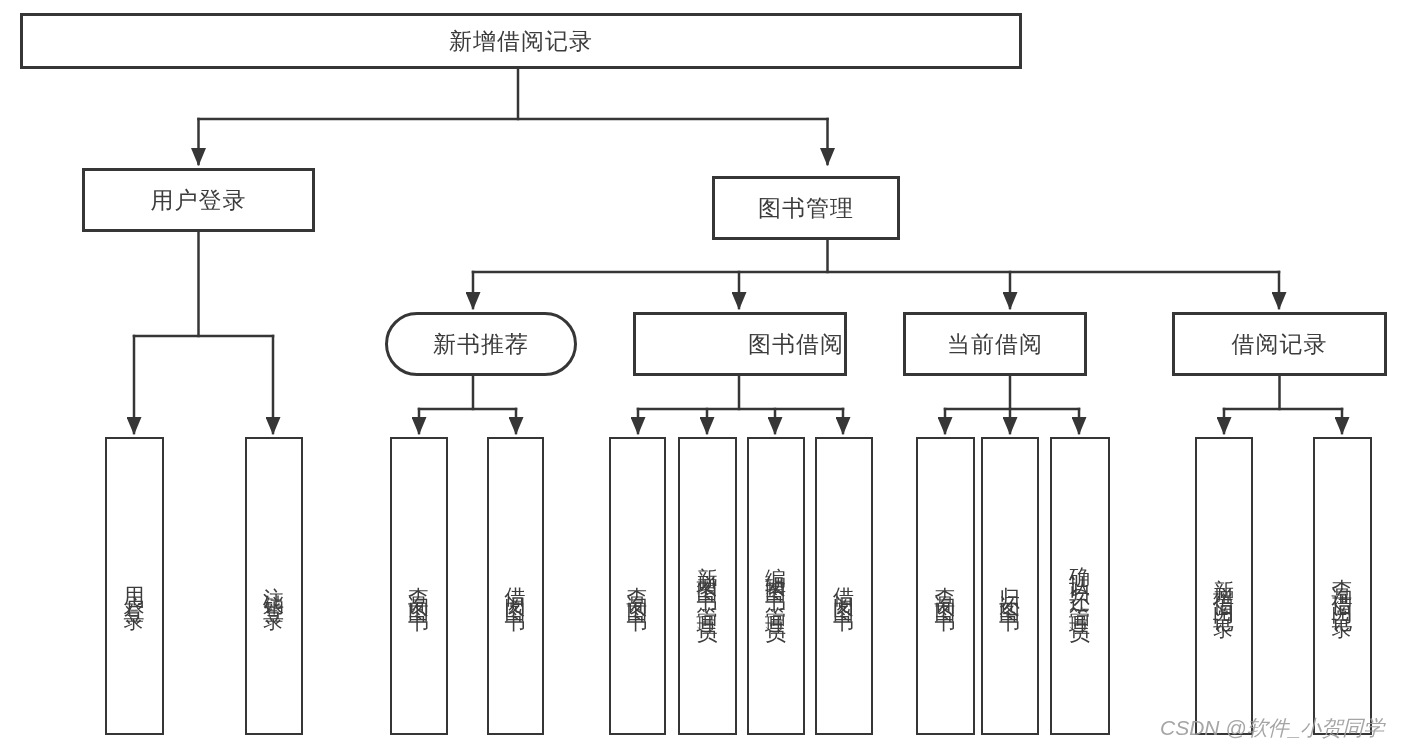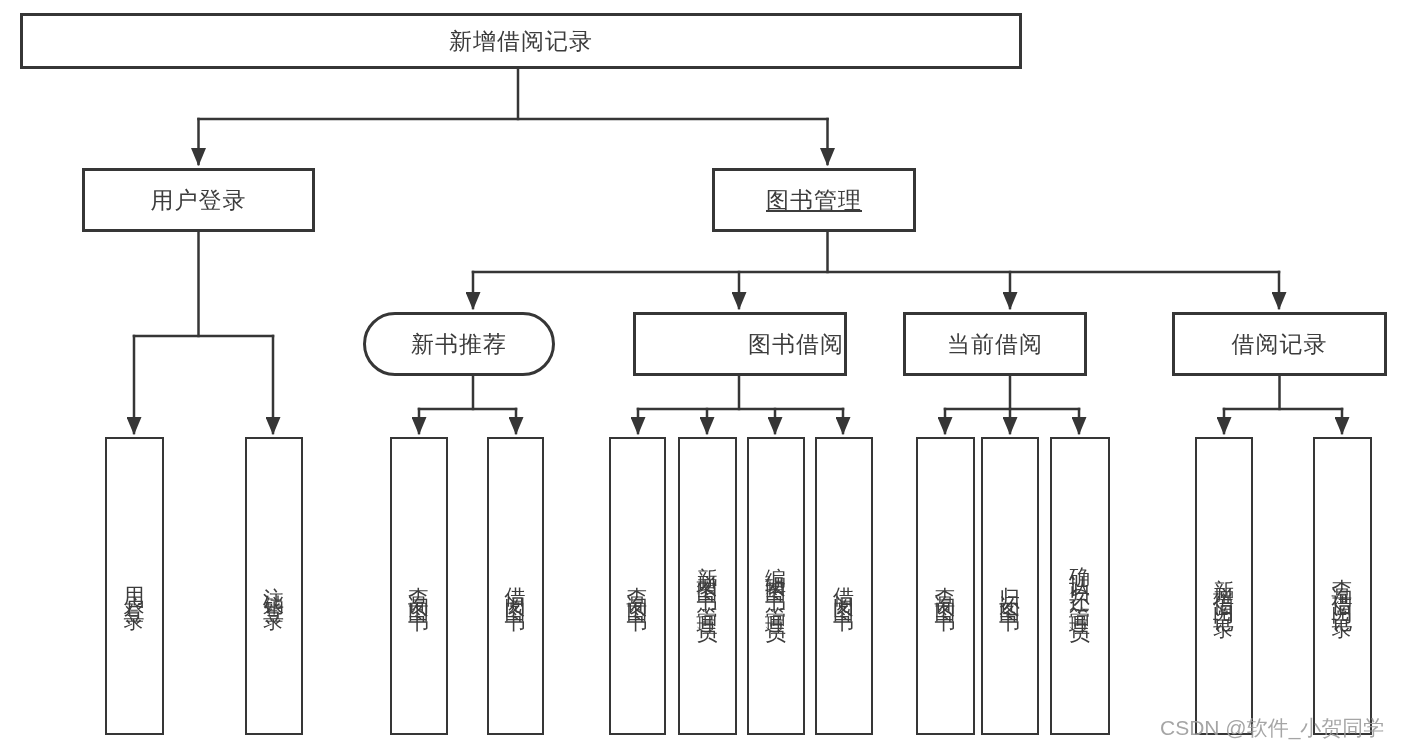--- a/index.html
+++ b/index.html
@@ -41,20 +41,21 @@
     white-space:nowrap;
   }
   .watermark{
     position:absolute;
     left:1160px;top:714px;
     font-size:21px;
     color:var(--watermark);
     opacity:.92;
     white-space:nowrap;
     z-index:5;
+    font-style:italic;
   }
 </style>
 </head>
 <body>
 
 <div class="canvas">
 
   <svg id="connectors" viewBox="0 0 1405 747" xmlns="http://www.w3.org/2000/svg">
     <defs>
       <marker id="arw" viewBox="0 0 18 15" markerWidth="18" markerHeight="15" refX="16" refY="7.5" orient="auto" markerUnits="userSpaceOnUse">
@@ -117,25 +118,25 @@
     </g>
   </svg>
 
   <div class="node hbox" style="left:20px;top:13px;width:1002px;height:56px;">
     <span>新增借阅记录</span>
   </div>
 
   <div class="node hbox" style="left:82px;top:168px;width:233px;height:64px;">
     <span>用户登录</span>
   </div>
-  <div class="node hbox" style="left:712px;top:168px;width:204px;height:64px;text-decoration:underline;">
+  <div class="node hbox" style="left:712px;top:176px;width:188px;height:64px;">
     <span>图书管理</span>
   </div>
 
-  <div class="node hbox" style="left:363px;top:312px;width:192px;height:64px;border-radius:32px;">
+  <div class="node hbox" style="left:385px;top:312px;width:192px;height:64px;border-radius:32px;">
     <span>新书推荐</span>
   </div>
   <div class="node hbox" style="left:633px;top:312px;width:214px;height:64px;justify-content:flex-end;">
     <span>图书借阅</span>
   </div>
   <div class="node hbox" style="left:903px;top:312px;width:184px;height:64px;">
     <span>当前借阅</span>
   </div>
   <div class="node hbox" style="left:1172px;top:312px;width:215px;height:64px;">
     <span>借阅记录</span>

